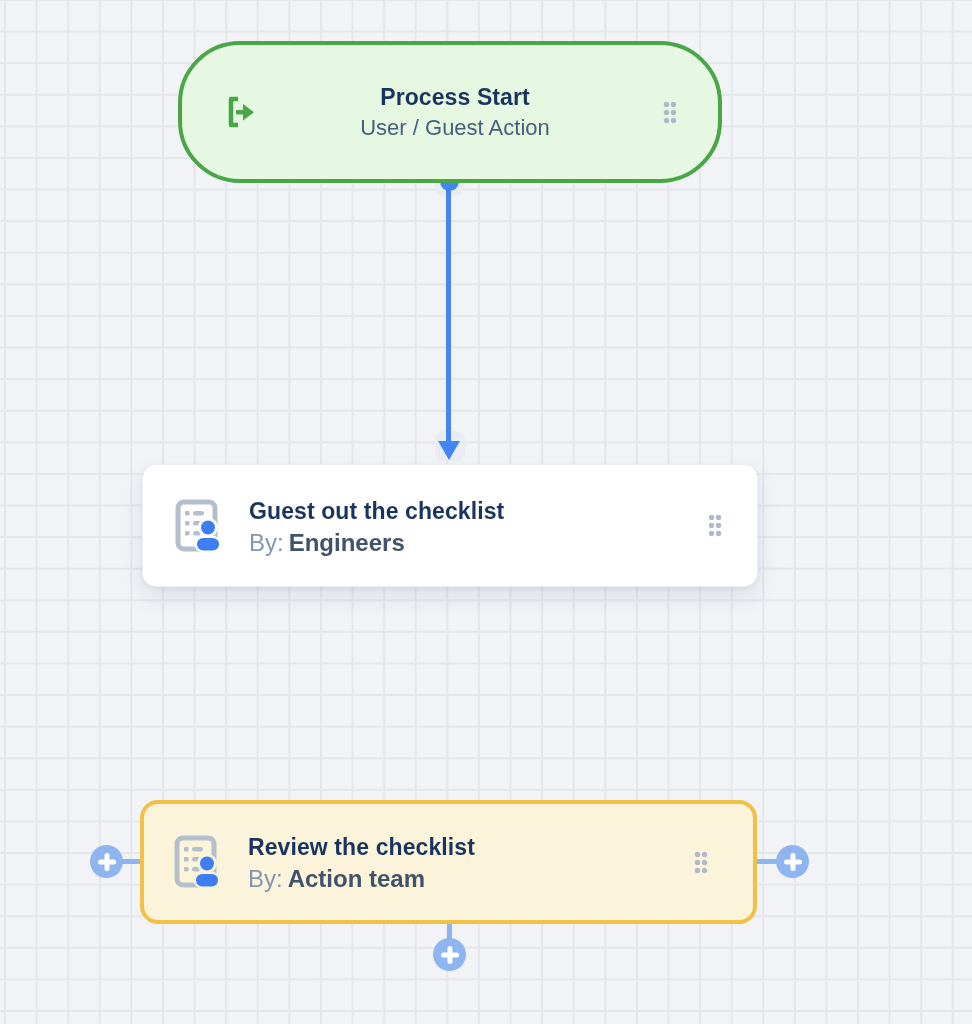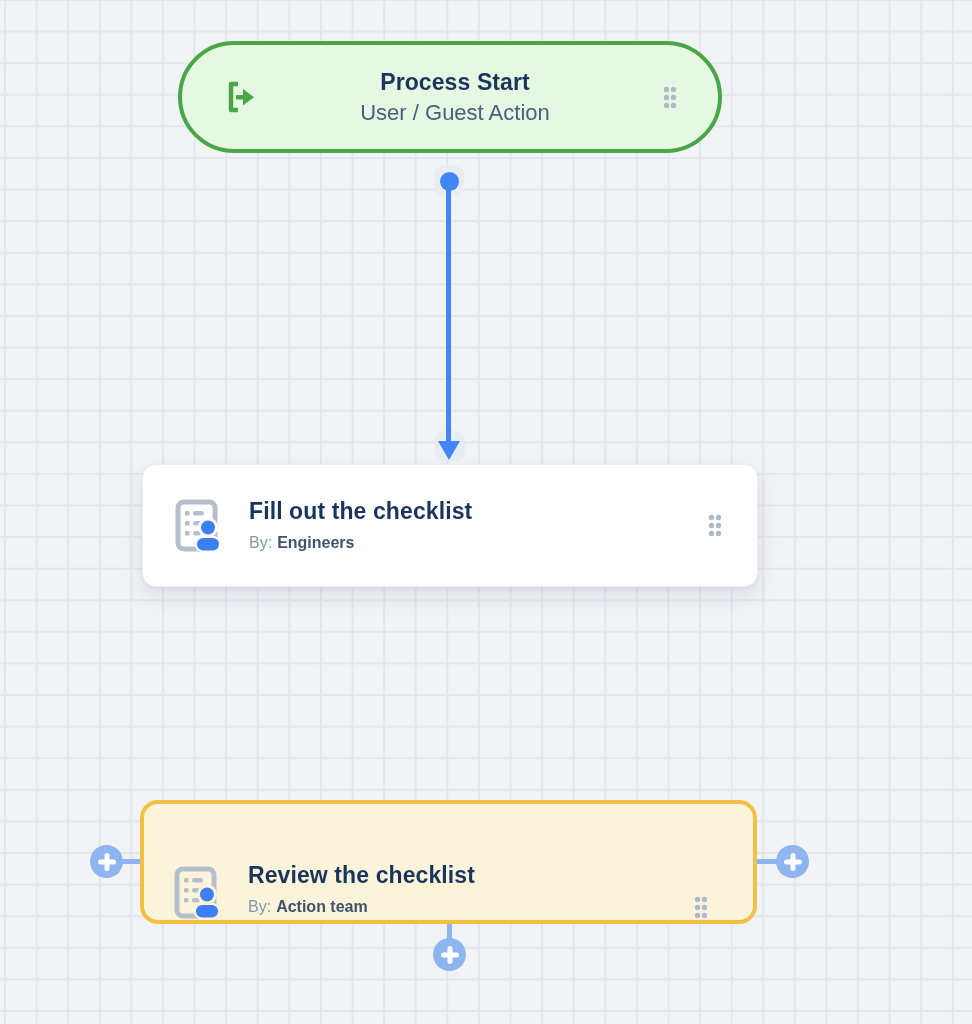--- a/index.html
+++ b/index.html
@@ -19,21 +19,21 @@
     background-position:4px -1px;
   }
   .node {
     position:absolute;
     display:flex;
     align-items:center;
     z-index:2;
   }
   
   .node.start {
-    left:178px; top:41px; width:544px; height:112px;
+    left:178px; top:41px; width:544px; height:142px;
     background:var(--green-bg);
     border:4px solid var(--green-border);
     border-radius:62px;
     padding:0 40px 0 44px;
     --halo:var(--green-bg);
   }
   
   .node.card {
     left:142px; top:464px; width:616px; height:123px;
     background:var(--card-bg);
@@ -43,34 +43,33 @@
     box-shadow:0 2px 4px rgba(25,53,94,.05), 0 10px 22px rgba(100,116,139,.14);
     --halo:#ffffff;
   }
   
   .node.review {
     left:140px; top:800px; width:617px; height:124px;
     background:var(--yellow-bg);
     border:4px solid var(--yellow-border);
     border-radius:18px;
     padding:0 44px 0 30px;
-    align-items:flex-end;
     --halo:var(--yellow-bg);
   }
   .node-text { flex:1; min-width:0; }
   .node.start .node-text { text-align:center; }
   .node-title {
     font-size:23px; font-weight:700; color:var(--title-text);
     line-height:30px; letter-spacing:.1px;
   }
   .node-subtitle {
     font-size:22px; font-weight:400; color:var(--subtitle-text);
     line-height:28px; margin-top:2px;
   }
-  .by-row { font-size:16px; line-height:27px; margin-top:3px; }
+  .by-row { font-size:24px; line-height:27px; margin-top:3px; }
   .by-label { color:var(--by-text); font-weight:400; }
   .assignee { color:var(--assignee-text); font-weight:700; margin-left:5px; }
   .node-icon { flex:0 0 auto; display:flex; align-items:center; }
   .task-icon { margin-right:28px; }
   .start-icon { margin-right:10px; }
   .handle { flex:0 0 auto; margin-left:18px; display:flex; cursor:grab; }
   
   .pad {
     position:absolute; width:30px; height:30px; border-radius:9px;
     background:var(--pad-gray); z-index:1;
@@ -155,21 +154,21 @@
         <rect x="18" y="22" width="8" height="4.5" rx="2.2" fill="var(--icon-gray)"></rect>
         <rect x="10" y="32" width="4.5" height="4.5" rx="1.3" fill="var(--icon-gray)"></rect>
         <rect x="18" y="32" width="8" height="4.5" rx="2.2" fill="var(--icon-gray)"></rect>
         <circle cx="33" cy="28.5" r="10" fill="var(--halo)"></circle>
         <rect x="19.5" y="36.5" width="26" height="17" rx="8.5" fill="var(--halo)"></rect>
         <circle cx="33" cy="28.5" r="7" fill="var(--icon-person-blue)"></circle>
         <rect x="22" y="39" width="22" height="12.5" rx="6.2" fill="var(--icon-person-blue)"></rect>
       </svg>
     </span>
     <div class="node-text">
-      <div class="node-title">Fill out the checklist</div>
+      <div class="node-title">Guest out the checklist</div>
       <div class="by-row">
         <span class="by-label">By:</span><span class="assignee">Engineers</span>
       </div>
     </div>
     <span class="handle">
       <svg width="16" height="25" viewBox="0 0 16 25">
         <circle cx="4.5" cy="4.5" r="2.7" fill="var(--handle-gray)"></circle>
           <circle cx="11.5" cy="4.5" r="2.7" fill="var(--handle-gray)"></circle>
         <circle cx="4.5" cy="12.5" r="2.7" fill="var(--handle-gray)"></circle>
           <circle cx="11.5" cy="12.5" r="2.7" fill="var(--handle-gray)"></circle>

